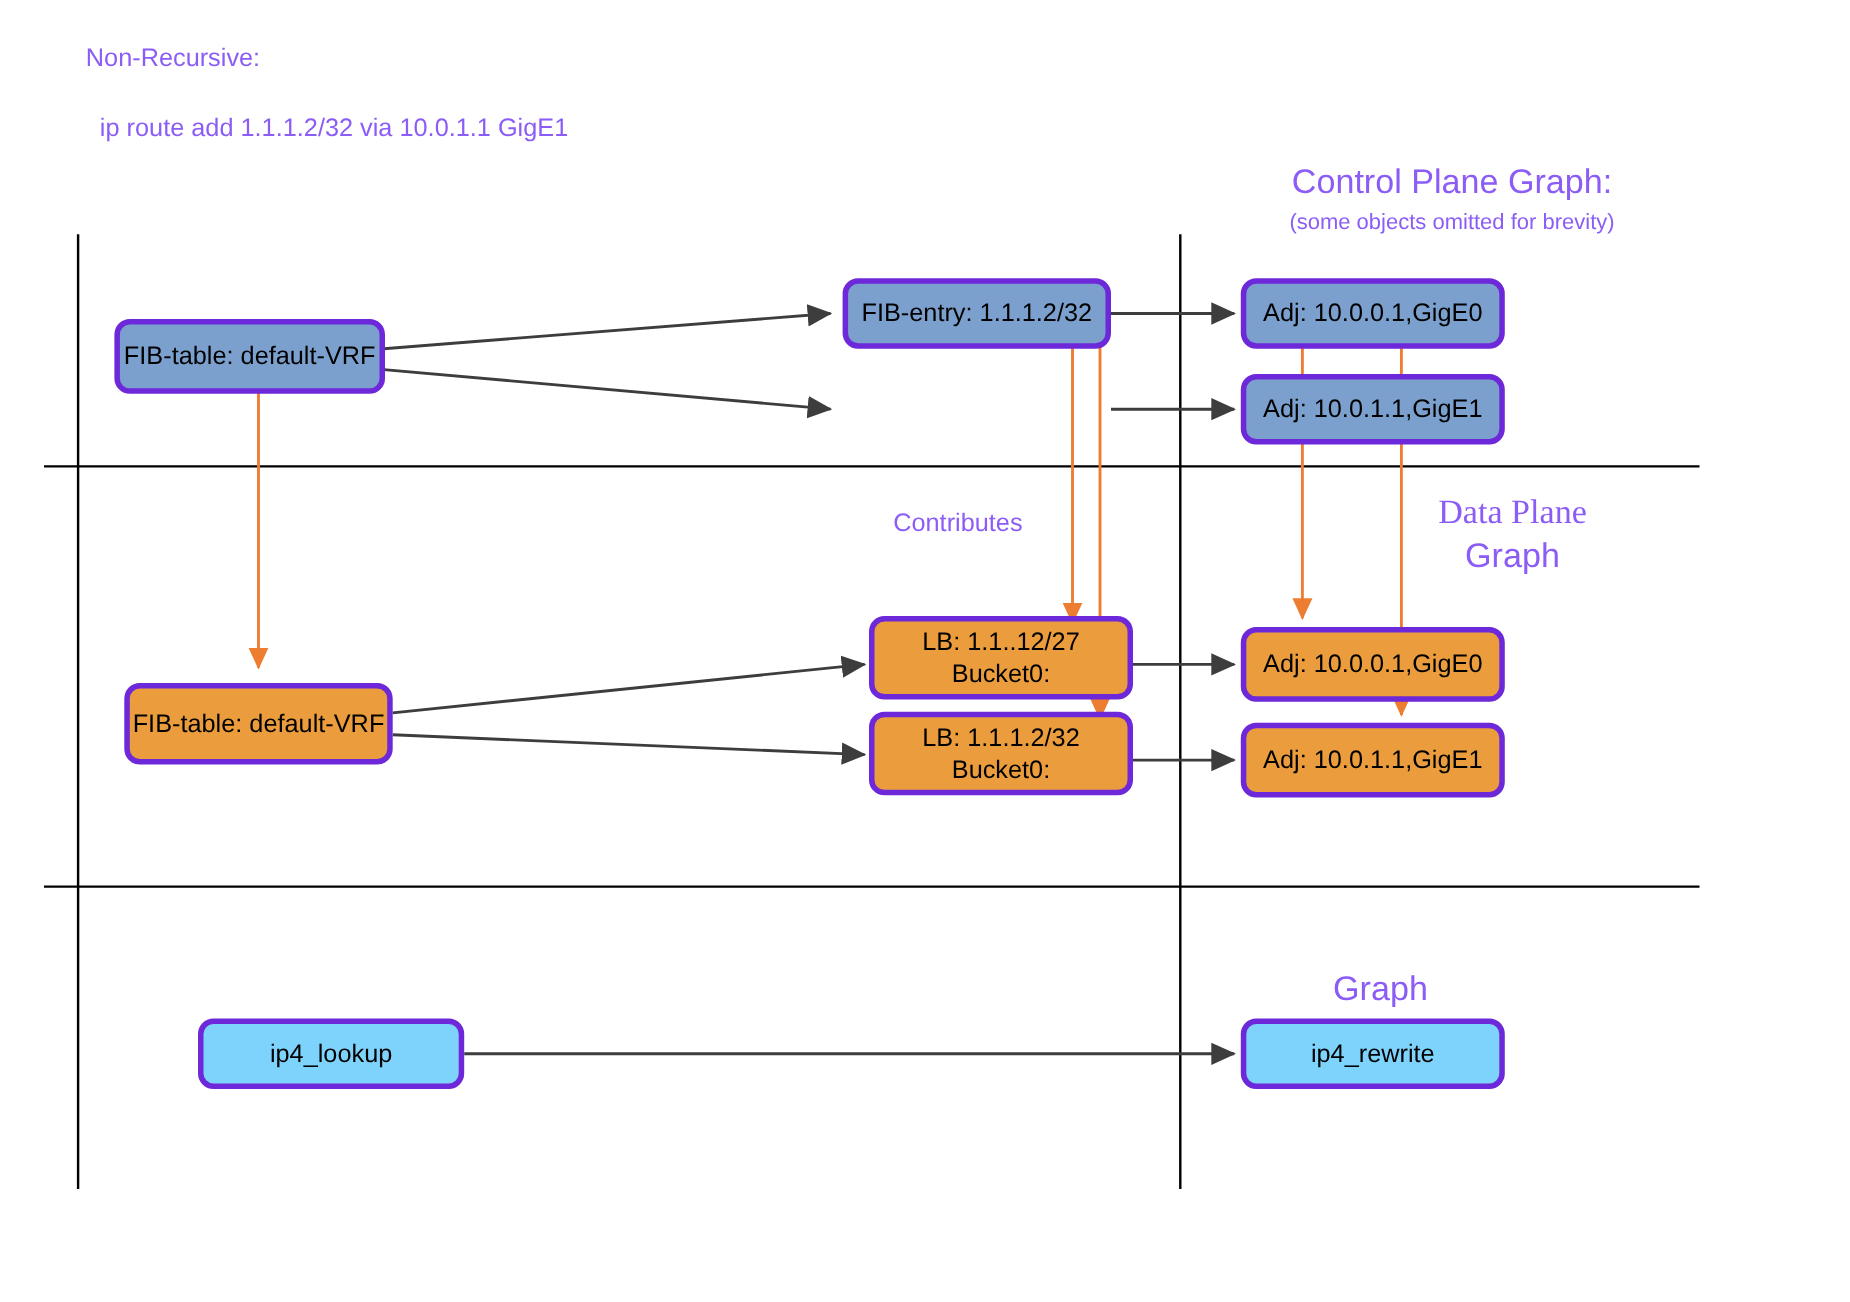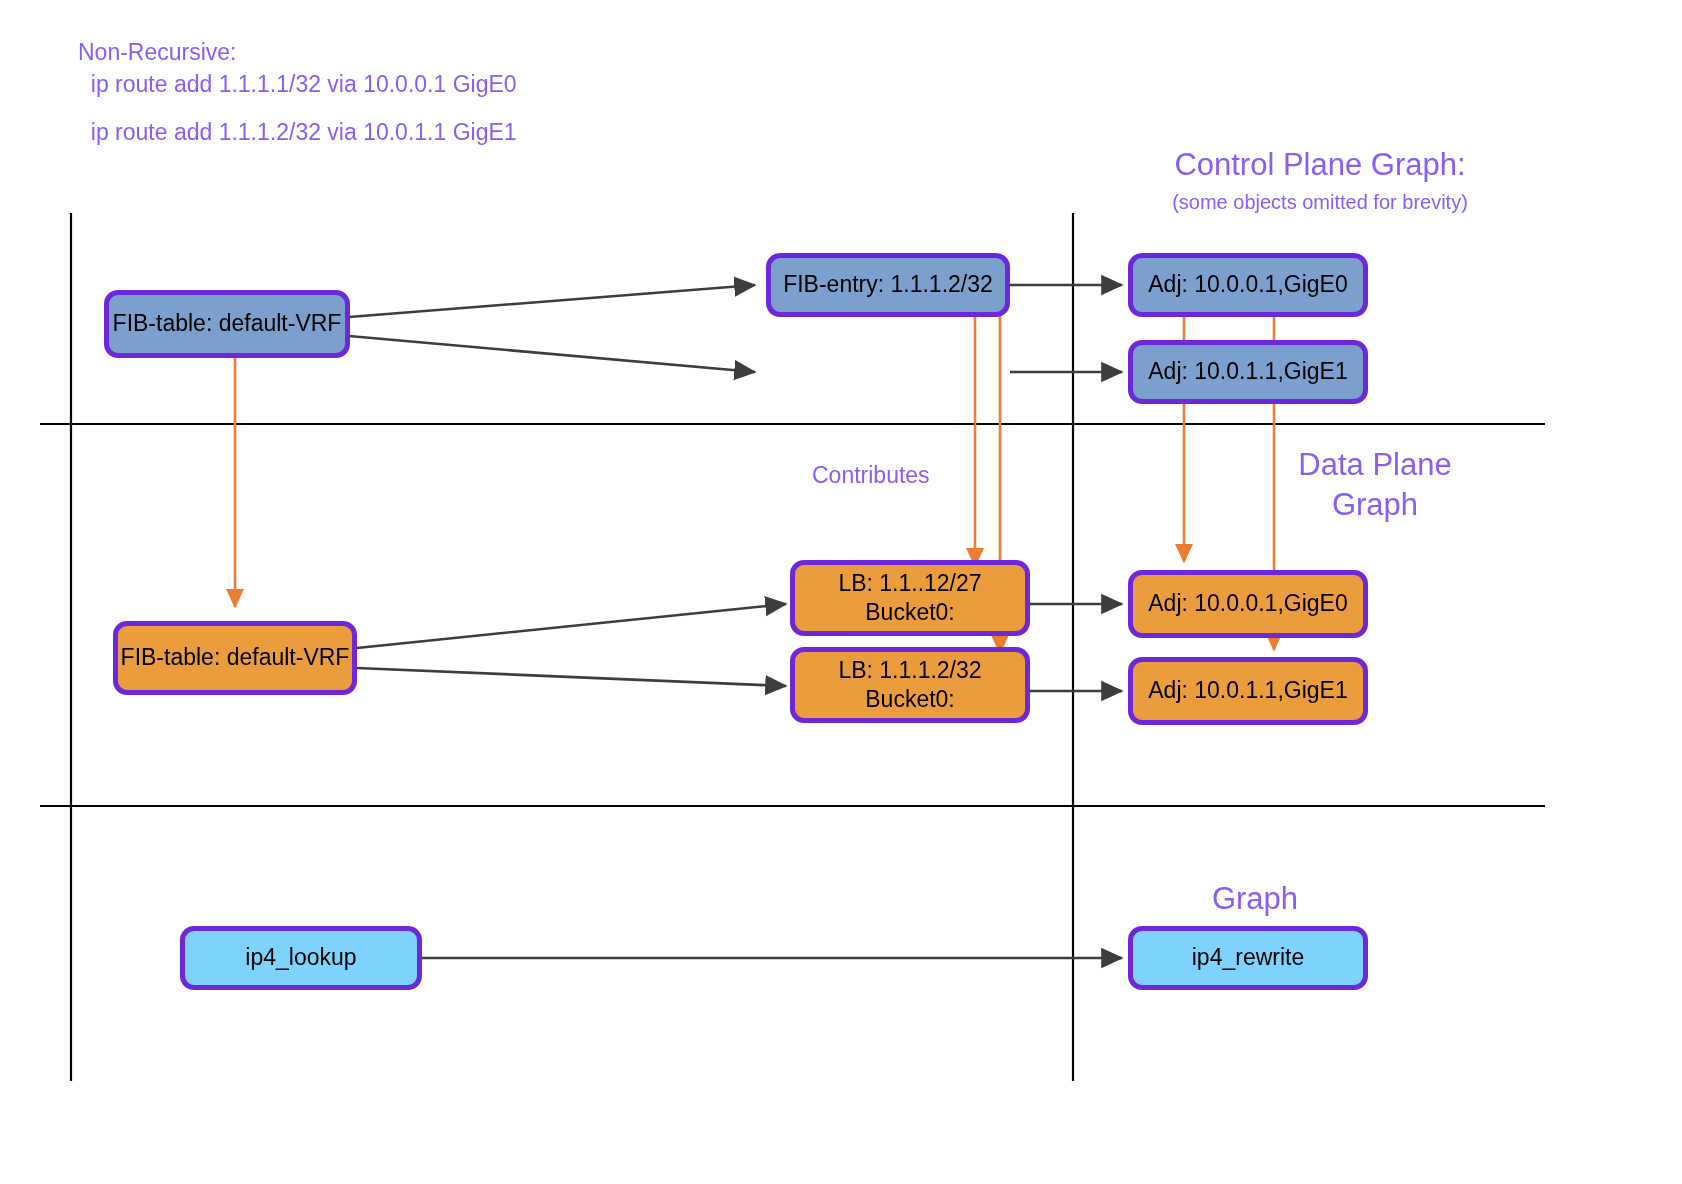--- a/index.html
+++ b/index.html
@@ -120,27 +120,26 @@
     <g stroke="#ed7d31" stroke-width="2.6" fill="none">
       <line x1="235" y1="355" x2="235" y2="607" marker-end="url(#ah-orange)"></line>
       <line x1="975" y1="300" x2="975" y2="566" marker-end="url(#ah-orange)"></line>
       <line x1="1000" y1="300" x2="1000" y2="653" marker-end="url(#ah-orange)"></line>
       <line x1="1184" y1="305" x2="1184" y2="562" marker-end="url(#ah-orange)"></line>
       <line x1="1274" y1="305" x2="1274" y2="650" marker-end="url(#ah-orange)"></line>
     </g>
   </svg>
 
   <div class="caption hdr-text" style="left:78px; top:36px;">Non-Recursive:</div>
-  <div class="caption hdr-text" style="left:78px; top:68px;">  ip route add 1.1.1.1/32 via 10.0.0.1 GigE0</div>
-  <div class="caption hdr-text" style="left:78px; top:116px;">  ip route add 1.1.1.2/32 via 10.0.1.1 GigE1</div>
+  <div class="caption hdr-text" style="left:78px; top:100px;">  ip route add 1.1.1.2/32 via 10.0.1.1 GigE1</div>
 
   <div class="caption title-lg" style="left:1090px; top:146px; width:460px;">Control Plane Graph:</div>
   <div class="caption title-sub" style="left:1090px; top:190px; width:460px;">(some objects omitted for brevity)</div>
 
-  <div class="caption title-lg" style="left:1230px; top:446px; width:290px;">Data Plane</div>
+  <div class="caption title-lg" style="left:1230px; top:446px; width:290px;font-family:Liberation Serif, serif;">Data Plane</div>
   <div class="caption title-lg" style="left:1230px; top:486px; width:290px;">Graph</div>
 
   <div class="caption title-lg" style="left:1110px; top:880px; width:290px;">Graph</div>
 
   <div class="caption mid-label" style="left:812px; top:462px;">Contributes</div>
 
   <div class="node blue" style="left:104px; top:290px; width:246px; height:68px;">
     <span>FIB-table: default-VRF</span>
   </div>
 

